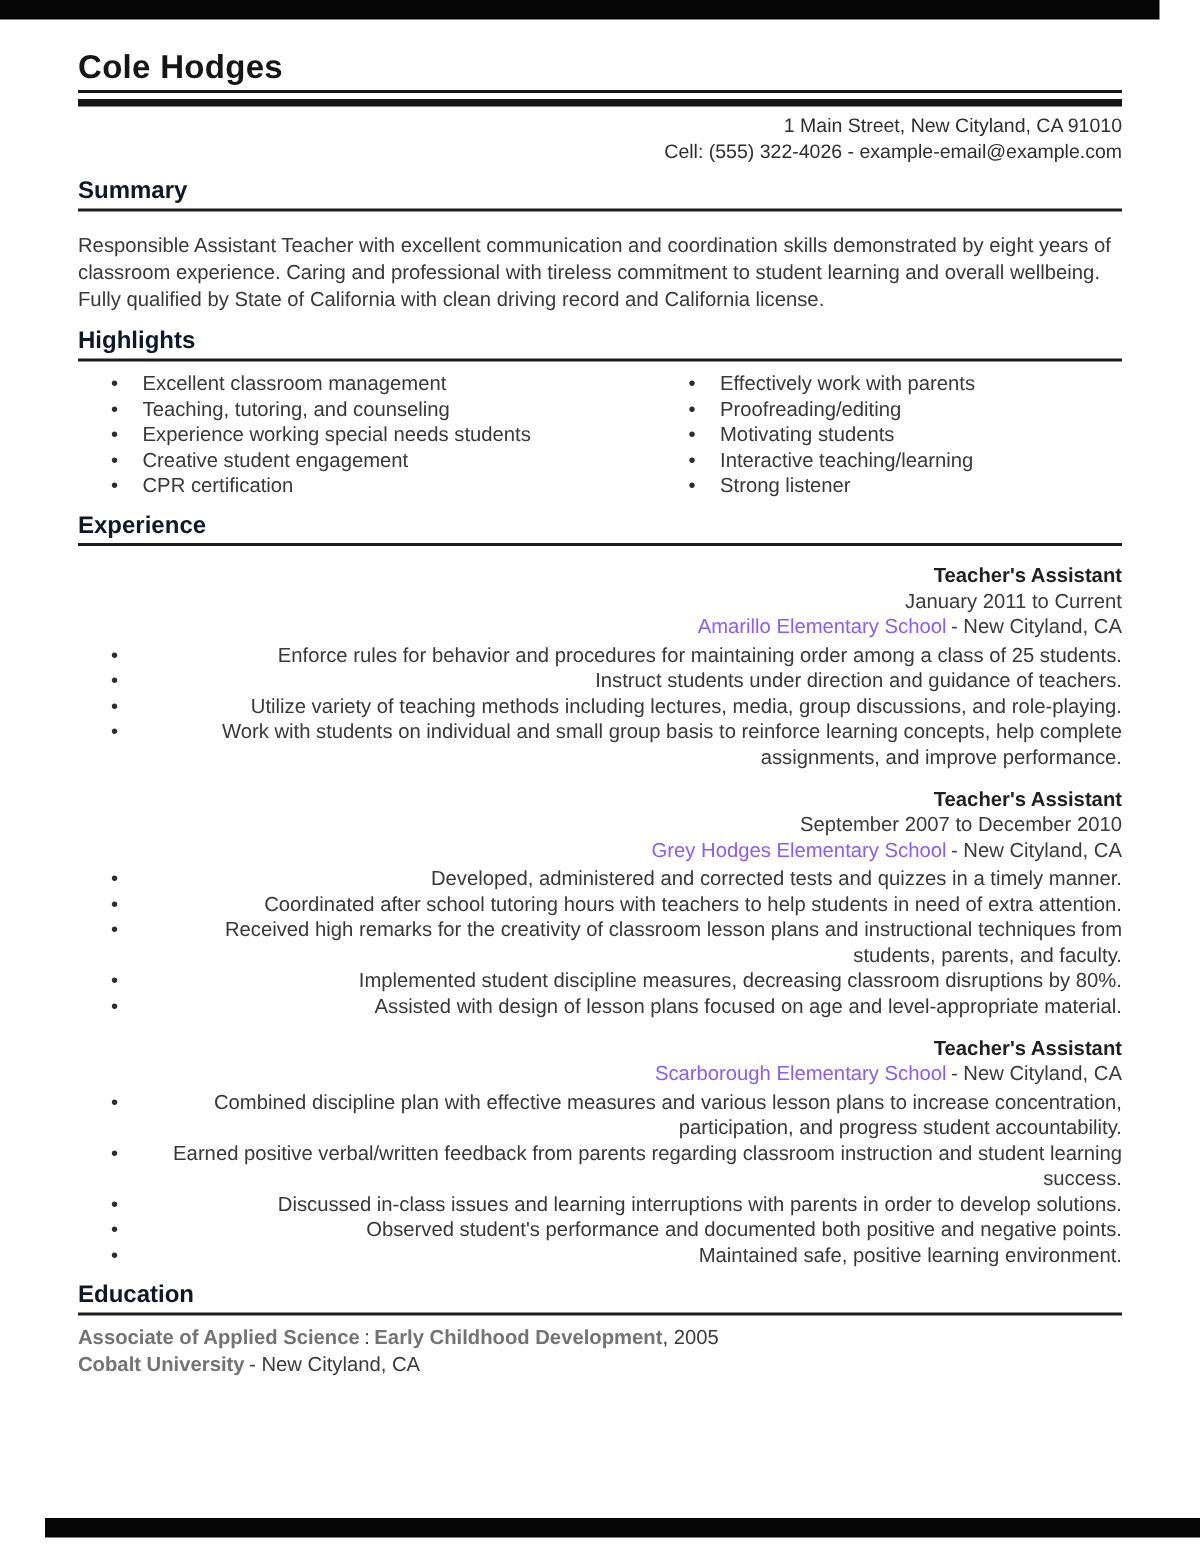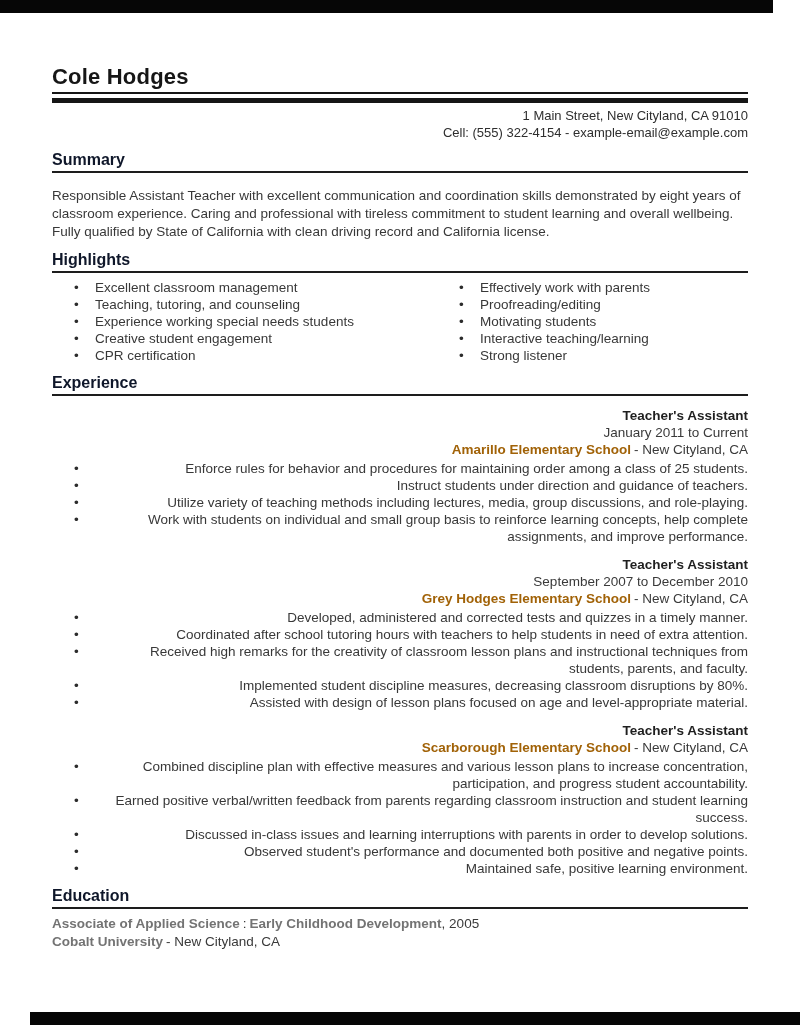--- a/index.html
+++ b/index.html
@@ -17,21 +17,21 @@
     position: absolute; top: 0; left: 0;
     width: 773px; height: 13px; background: #060606;
   }
   .bottom-bar {
     position: absolute; top: 1012px; left: 30px;
     width: 770px; height: 13px; background: #060606;
   }
   .content { position: absolute; left: 52px; top: 0; width: 696px; }
 
   h1.name {
-    margin: 64px 0 0 0;
+    margin: 32px 0 0 0;
     font-size: 22px; line-height: 26px; font-weight: bold;
     color: #161616; letter-spacing: 0.2px;
   }
   .name-rule { margin-top: 2px; border-bottom: 2px solid #161616; }
   .double-rule {
     margin-top: 4px; height: 2px;
     border-top: 2px solid #161616; border-bottom: 3px solid #161616;
   }
   .contact { margin-top: 4px; text-align: right; font-size: 13px; line-height: 17px; color: #2e2e2e; }
 
@@ -47,21 +47,21 @@
   .hl-col.right { flex: 1; }
 
   .li { position: relative; padding-left: 43px; font-size: 13.5px; line-height: 17px; color: #383838; }
   .bullet { position: absolute; left: 22px; top: 0; color: #2c2c2c; }
   .bullet::before { content: "\2022"; }
 
   .job { margin-top: 11px; text-align: right; }
   .job-title { font-size: 13.5px; line-height: 17px; font-weight: bold; color: #1f1f1f; }
   .job-dates { font-size: 13.5px; line-height: 17px; }
   .school-line { font-size: 13.5px; line-height: 18px; margin-bottom: 1px; }
-  .school-name { font-weight: bold; color: #a16207; margin-top: 42px; }
+  .school-name { font-weight: normal; color: #8b5cf6; margin-top: 42px; }
   .school-loc { margin-left: 3px; }
 
   .edu-line1 { margin: 6px 0 0 0; font-size: 13.5px; line-height: 18px; }
   .edu-line2 { margin: 0; font-size: 13.5px; line-height: 18px; }
   .bold { font-weight: bold; color: #737373; }
   .edu-sep { margin: 0 3px; }
 </style>
 </head>
 <body>
 
@@ -69,21 +69,21 @@
   <div class="top-bar"></div>
 
   <div class="content">
 
     <h1 class="name">Cole Hodges</h1>
     <div class="name-rule"></div>
     <div class="double-rule"></div>
 
     <div class="contact">
       <div>1 Main Street, New Cityland, CA 91010</div>
-      <div>Cell: (555) 322-4154 - example-email@example.com</div>
+      <div>Cell: (555) 322-4026 - example-email@example.com</div>
     </div>
 
     <h2 class="section">Summary</h2>
     <p class="summary-text">Responsible Assistant Teacher with excellent communication and coordination skills demonstrated by eight years of classroom experience. Caring and professional with tireless commitment to student learning and overall wellbeing. Fully qualified by State of California with clean driving record and California license.</p>
 
     <h2 class="section">Highlights</h2>
     <div class="hl-row">
       <div class="hl-col">
         <div class="li"><span class="bullet"></span><span>Excellent classroom management</span></div>
         <div class="li"><span class="bullet"></span><span>Teaching, tutoring, and counseling</span></div>

